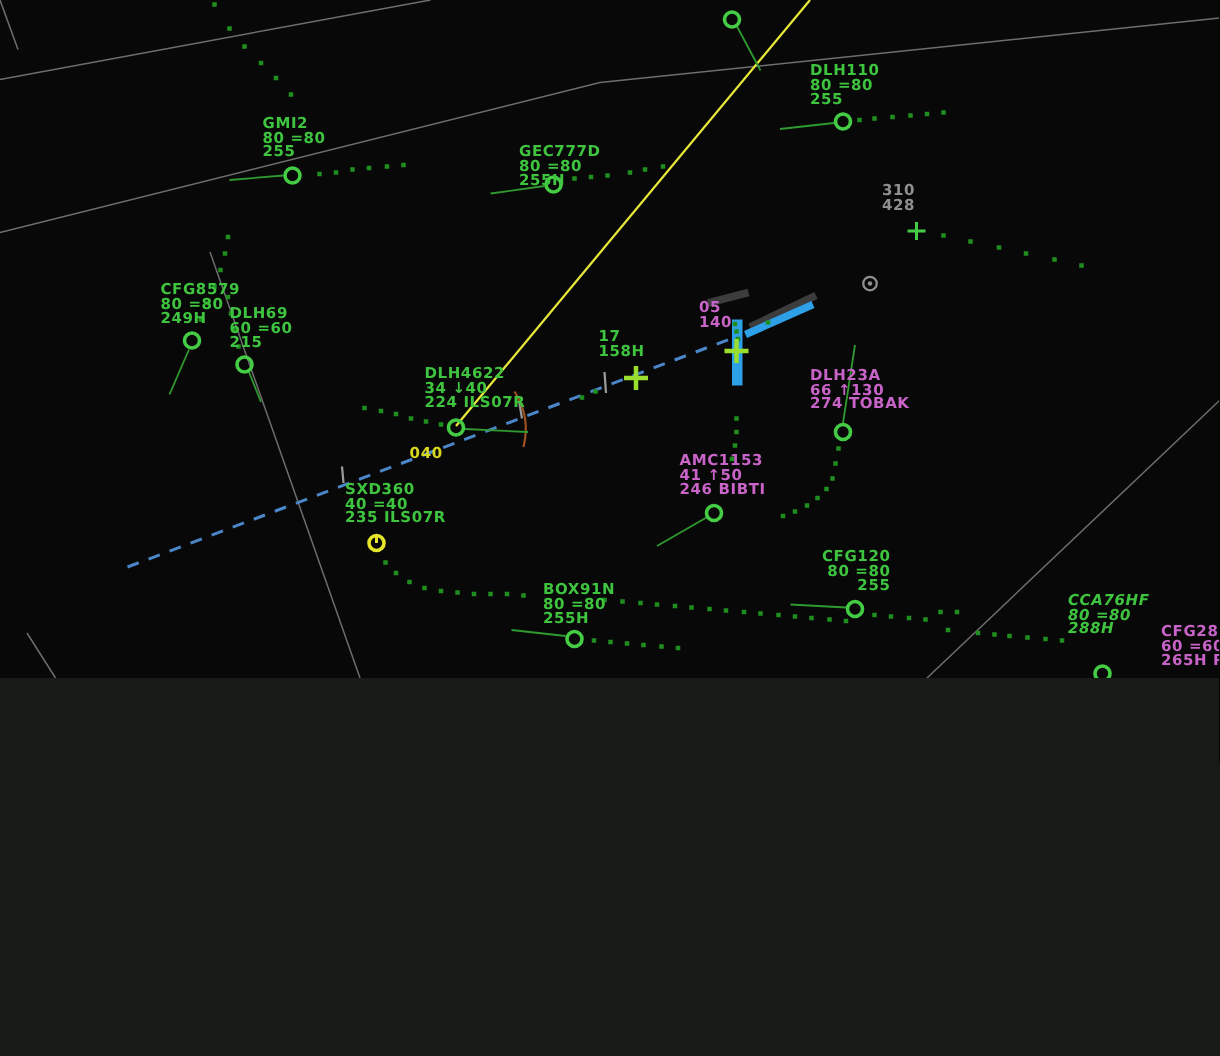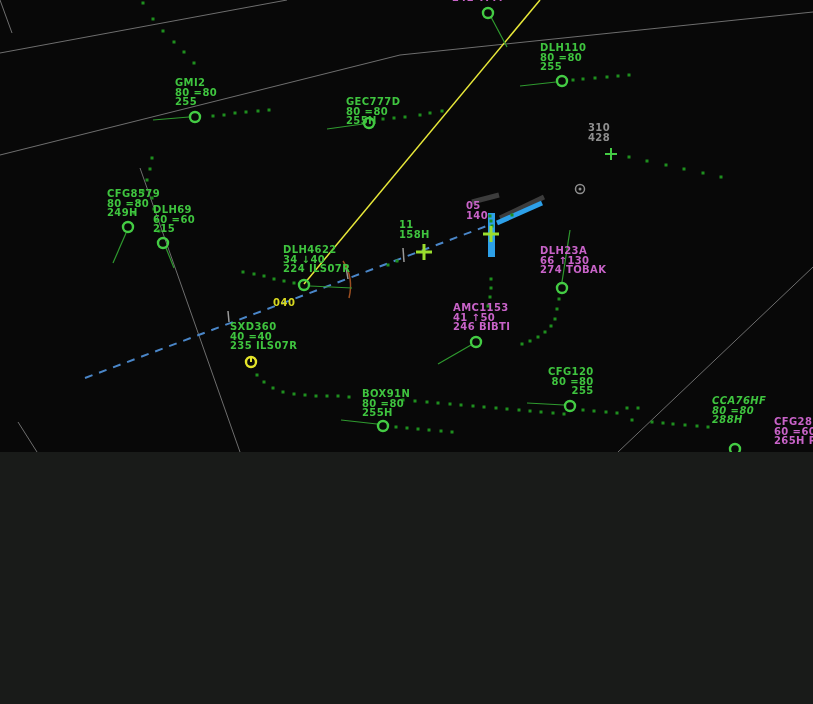--- a/index.html
+++ b/index.html
@@ -181,21 +181,21 @@
       </svg>
     <div id="radar-labels">
         <div class="ac-label" style="left: 452px; top: -7px; color: rgb(200, 99, 200);"><div>242 TFM</div></div>
         <div class="ac-label" style="left: 175px; top: 78px; color: rgb(63, 196, 63);"><div>GMI2</div><div>80 =80</div><div>255</div></div>
         <div class="ac-label" style="left: 346px; top: 85px; color: rgb(63, 196, 63); margin-top: 12px;"><div>GEC777D</div><div>80 =80</div><div>255H</div></div>
         <div class="ac-label" style="left: 107px; top: 189px; color: rgb(63, 196, 63);"><div>CFG8579</div><div>80 =80</div><div>249H</div></div>
         <div class="ac-label" style="left: 140px; top: 205px; color: rgb(63, 196, 63); margin-left: 13px;"><div>DLH69</div><div>60 =60</div><div>215</div></div>
         <div class="ac-label" style="left: 540px; top: 43px; color: rgb(63, 196, 63);"><div>DLH110</div><div>80 =80</div><div>255</div></div>
         <div class="ac-label" style="left: 588px; top: 123px; color: rgb(143, 143, 143);"><div>310</div><div>428</div></div>
         <div class="ac-label" style="left: 466px; top: 201px; color: rgb(200, 99, 200);"><div>05</div><div>140</div></div>
-        <div class="ac-label" style="left: 399px; top: 220px; color: rgb(63, 196, 63);"><div>11</div><div>158H</div></div>
+        <div class="ac-label" style="left: 399px; top: 220px; color: rgb(63, 196, 63);"><div>17</div><div>158H</div></div>
         <div class="ac-label" style="left: 283px; top: 245px; color: rgb(63, 196, 63);"><div>DLH4622</div><div>34 ↓40</div><div>224 ILS07R</div></div>
         <div class="ac-label" style="left: 540px; top: 246px; color: rgb(200, 99, 200);"><div>DLH23A</div><div>66 ↑130</div><div>274 TOBAK</div></div>
         <div class="ac-label" style="left: 453px; top: 303px; color: rgb(200, 99, 200);"><div>AMC1153</div><div>41 ↑50</div><div>246 BIBTI</div></div>
         <div class="ac-label" style="left: 230px; top: 322px; color: rgb(63, 196, 63);"><div>SXD360</div><div>40 =40</div><div>235 ILS07R</div></div>
         <div class="ac-label" style="left: 362px; top: 389px; color: rgb(63, 196, 63);"><div>BOX91N</div><div>80 =80</div><div>255H</div></div>
         <div class="ac-label" style="left: 548px; top: 367px; color: rgb(63, 196, 63); text-align: right;"><div>CFG120</div><div>80 =80</div><div>255</div></div>
         <div class="ac-label" style="left: 712px; top: 396px; color: rgb(63, 196, 63); font-style: italic;"><div>CCA76HF</div><div>80 =80</div><div>288H</div></div>
         <div class="ac-label" style="left: 774px; top: 417px; color: rgb(200, 99, 200);"><div>CFG285</div><div>60 =60</div><div>265H RA</div></div>
         <div class="wp-label" style="left: 273px; top: 297px; color: rgb(216, 216, 32);">040</div>
       </div>

